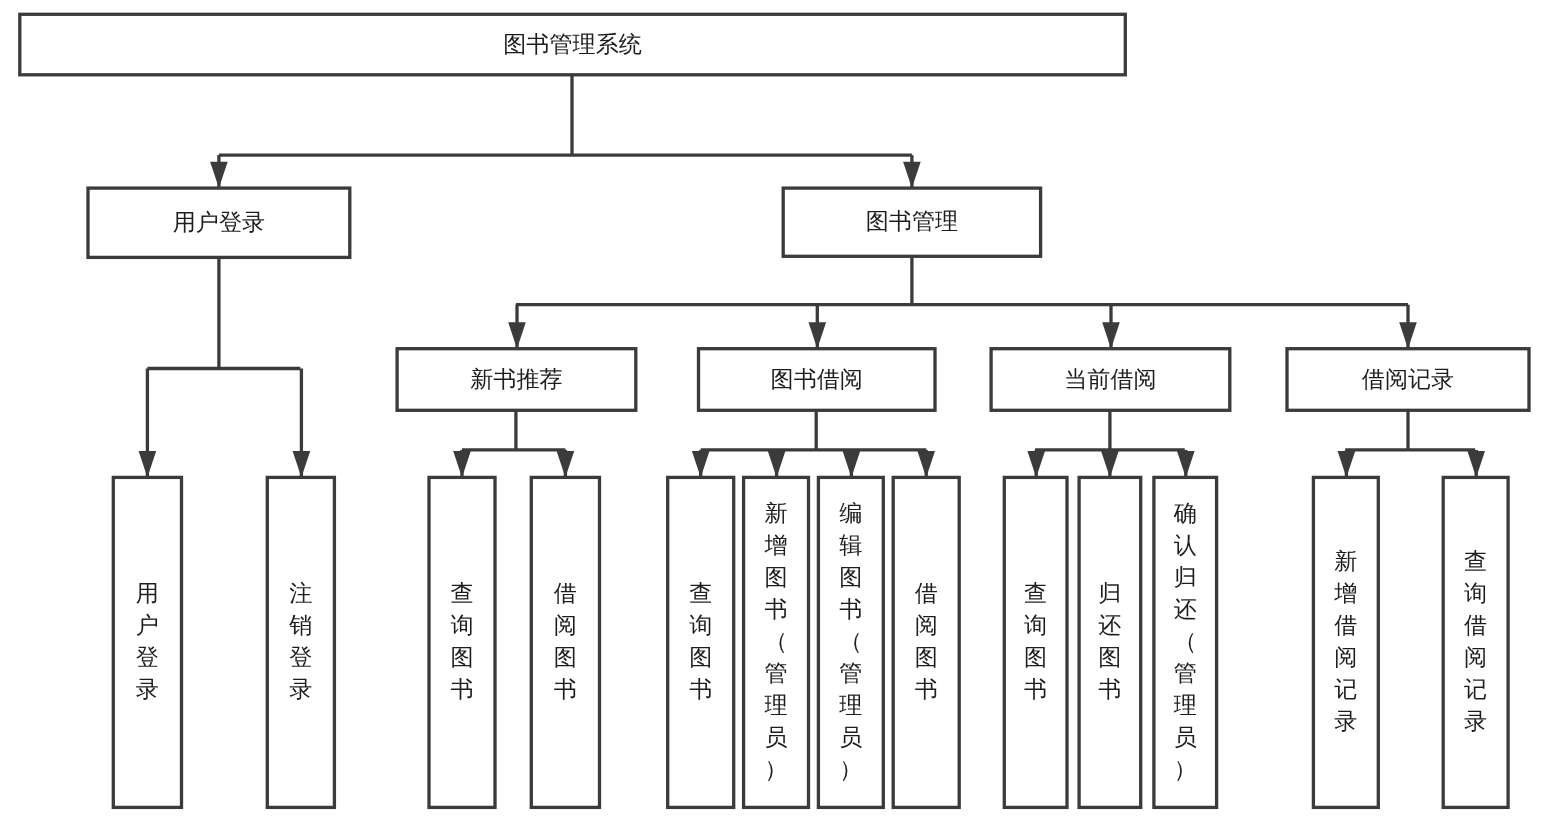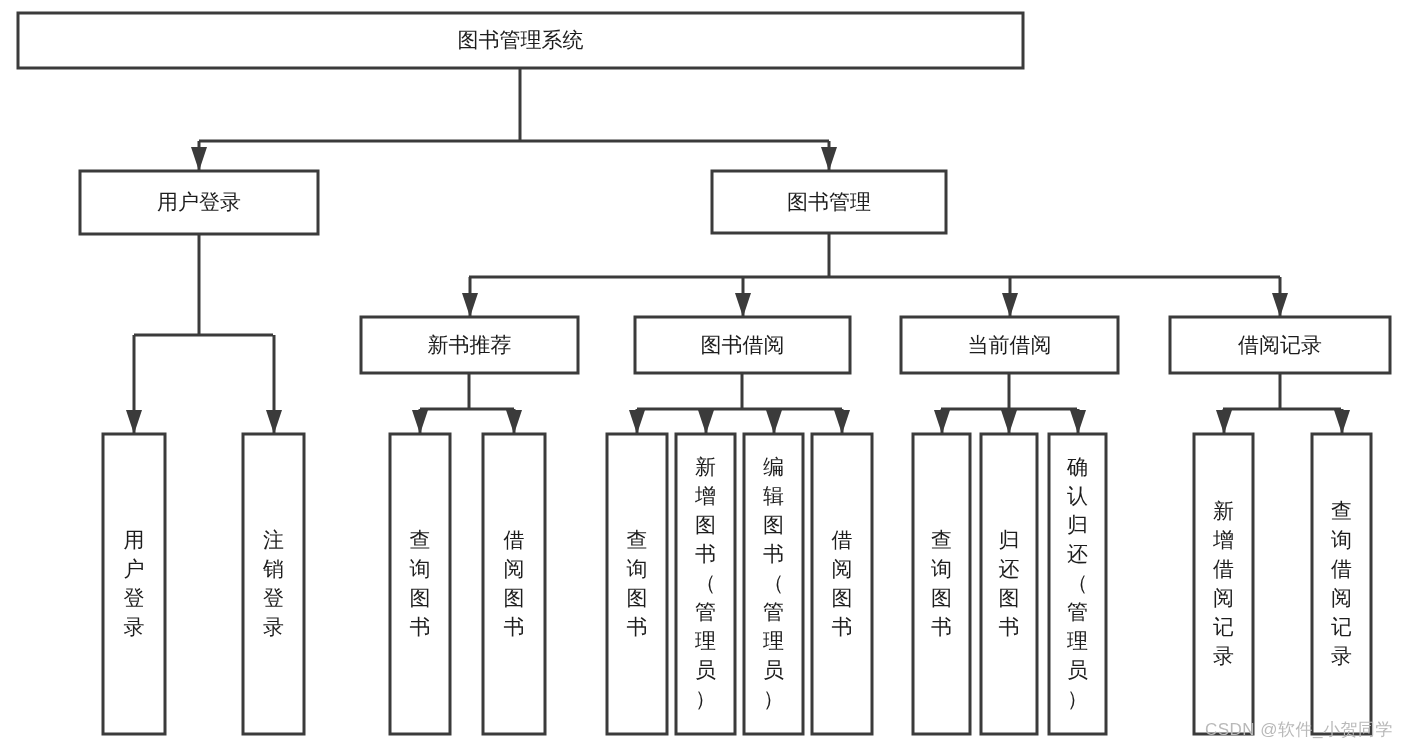--- a/index.html
+++ b/index.html
@@ -200,14 +200,13 @@
       <g>
         <rect x="1194" y="434" width="59" height="300" class="node-box"></rect>
         <text x="1223.5" y="517.5" class="node-label-vertical"><tspan x="1223.5" dy="0">新</tspan><tspan x="1223.5" dy="29">增</tspan><tspan x="1223.5" dy="29">借</tspan><tspan x="1223.5" dy="29">阅</tspan><tspan x="1223.5" dy="29">记</tspan><tspan x="1223.5" dy="29">录</tspan></text>
       </g>
       <g>
         <rect x="1312" y="434" width="59" height="300" class="node-box"></rect>
         <text x="1341.5" y="517.5" class="node-label-vertical"><tspan x="1341.5" dy="0">查</tspan><tspan x="1341.5" dy="29">询</tspan><tspan x="1341.5" dy="29">借</tspan><tspan x="1341.5" dy="29">阅</tspan><tspan x="1341.5" dy="29">记</tspan><tspan x="1341.5" dy="29">录</tspan></text>
       </g>
     </svg>
 
-  <div class="watermark">CSDN @软件_小贺同学</div>
 </div>
 
 </body></html>

